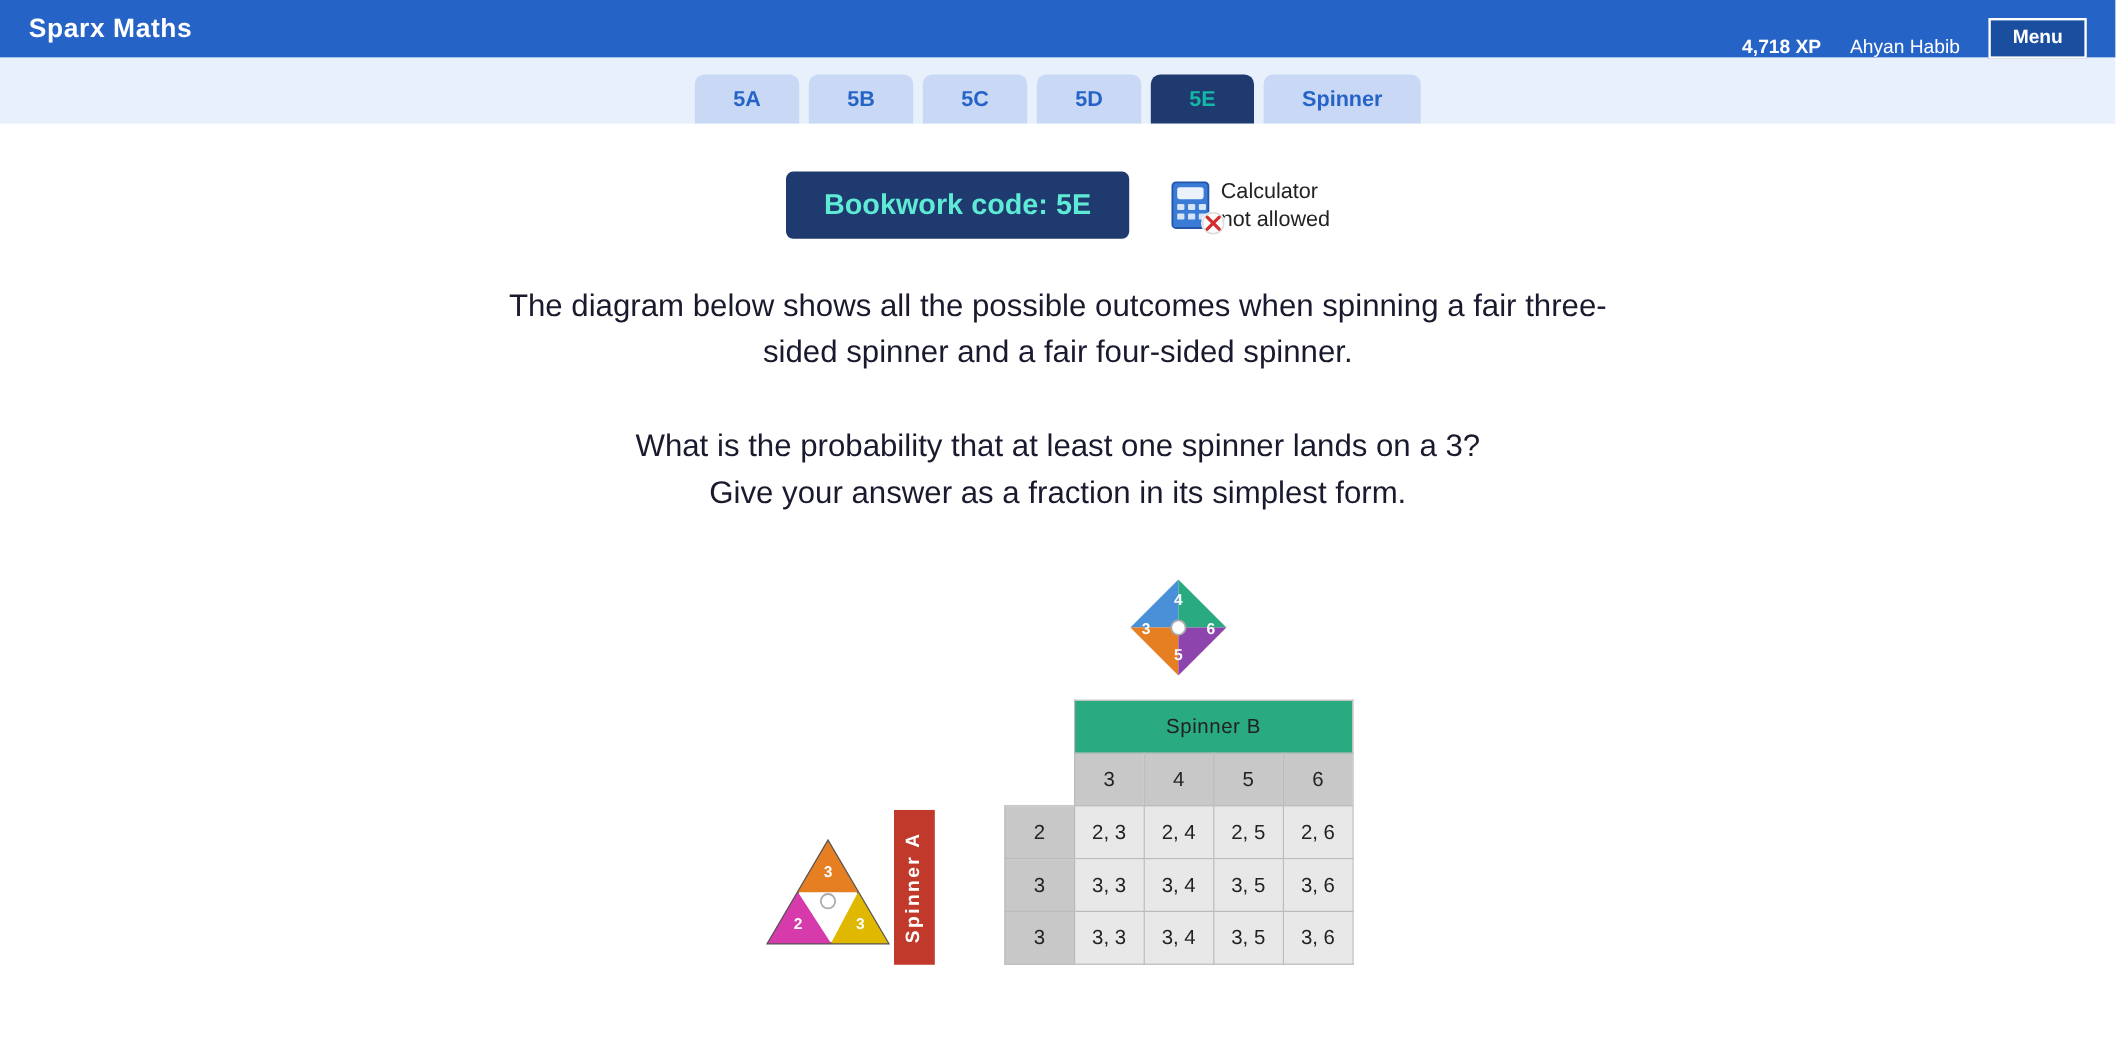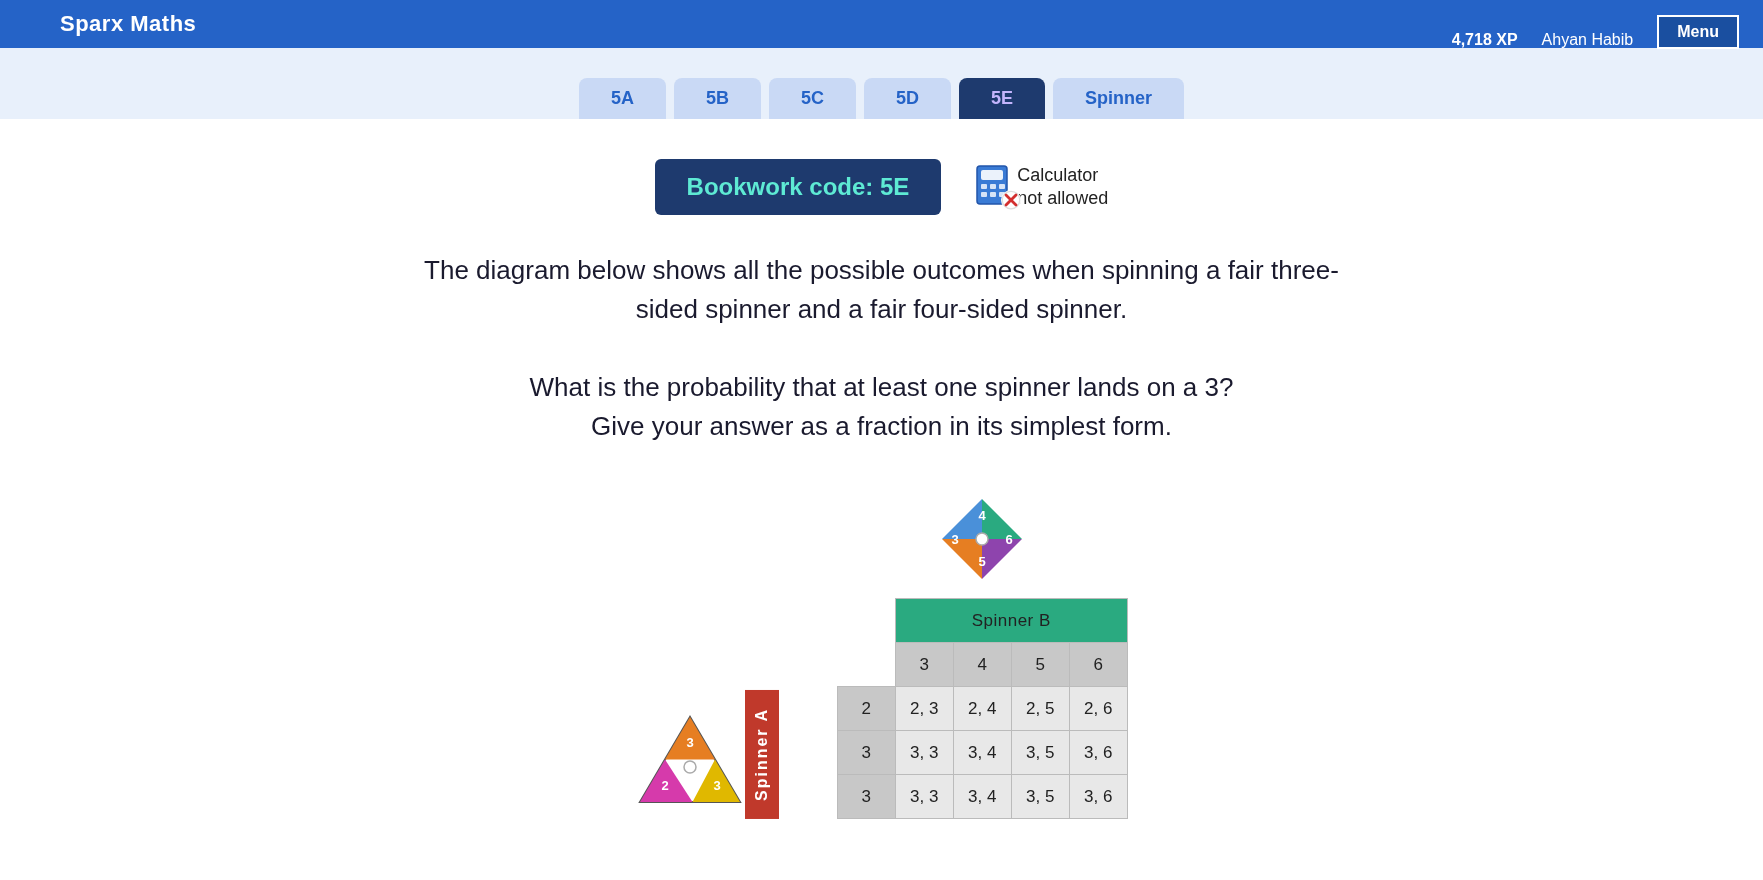--- a/index.html
+++ b/index.html
@@ -12,21 +12,20 @@
       display: flex;
       align-items: center;
       justify-content: space-between;
       padding: 0 24px;
     }
     .header-logo {
       color: #fff;
       font-size: 22px;
       font-weight: 700;
       letter-spacing: 0.5px;
-      margin-left: 36px;
     }
     .header-right {
       display: flex;
       align-items: flex-end;
       gap: 24px;
       color: #fff;
       font-size: 16px;
     }
     .header-xp { font-weight: 600; }
     .header-name { font-weight: 500; }
@@ -37,39 +36,39 @@
       font-weight: 600;
       padding: 6px 18px;
       border: 2px solid #fff;
       cursor: pointer;
       margin-top: 16px;
     }
 
     
     .tabs-bar {
       background: #e8f0fb;
-      padding: 30px 0 0 0;
+      padding: 14px 0 0 0;
       display: flex;
       justify-content: center;
       gap: 0;
     }
     .tab {
       padding: 10px 32px;
       font-size: 18px;
       font-weight: 600;
       color: #2563c7;
       background: #c9d9f5;
       border-radius: 8px 8px 0 0;
       margin: 0 4px;
       cursor: pointer;
       border: none;
     }
     .tab.active {
       background: #1e3a6e;
-      color: #c4b5fd;
+      color: #14b8a6;
     }
     .tab.summary {
       background: #c9d9f5;
       color: #2563c7;
     }
 
     
     .main {
       display: flex;
       flex-direction: column;
@@ -87,21 +86,21 @@
     .bookwork-code {
       background: #1e3a6e;
       color: #5eead4;
       font-size: 24px;
       font-weight: 600;
       padding: 14px 32px;
       border-radius: 6px;
     }
     .calc-not-allowed {
       display: flex;
-      align-items: flex-start;
+      align-items: flex-end;
       font-size: 18px;
       color: #222;
     }
     .calc-icon {
       position: relative;
       display: inline-block;
       width: 44px;
       height: 44px;
     }
     .calc-icon svg { width: 44px; height: 44px; }

